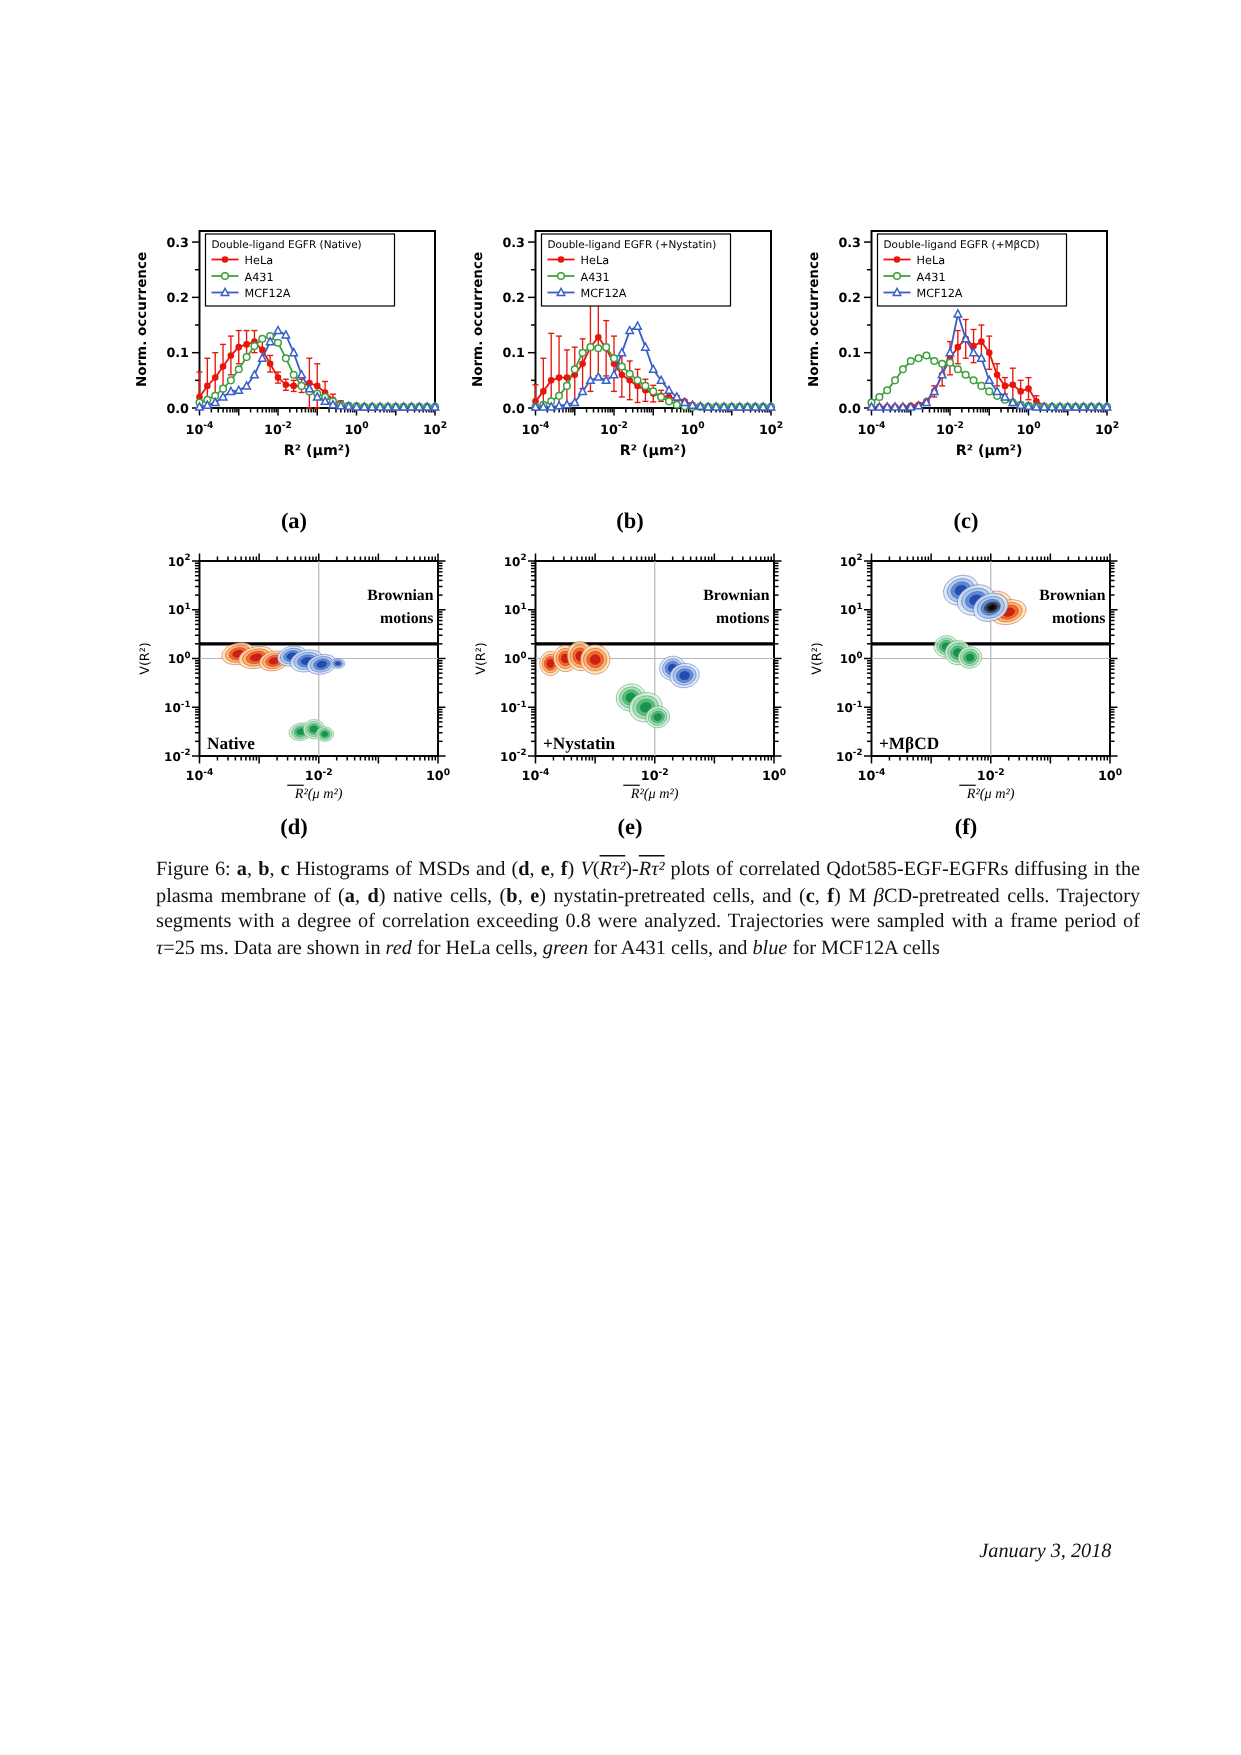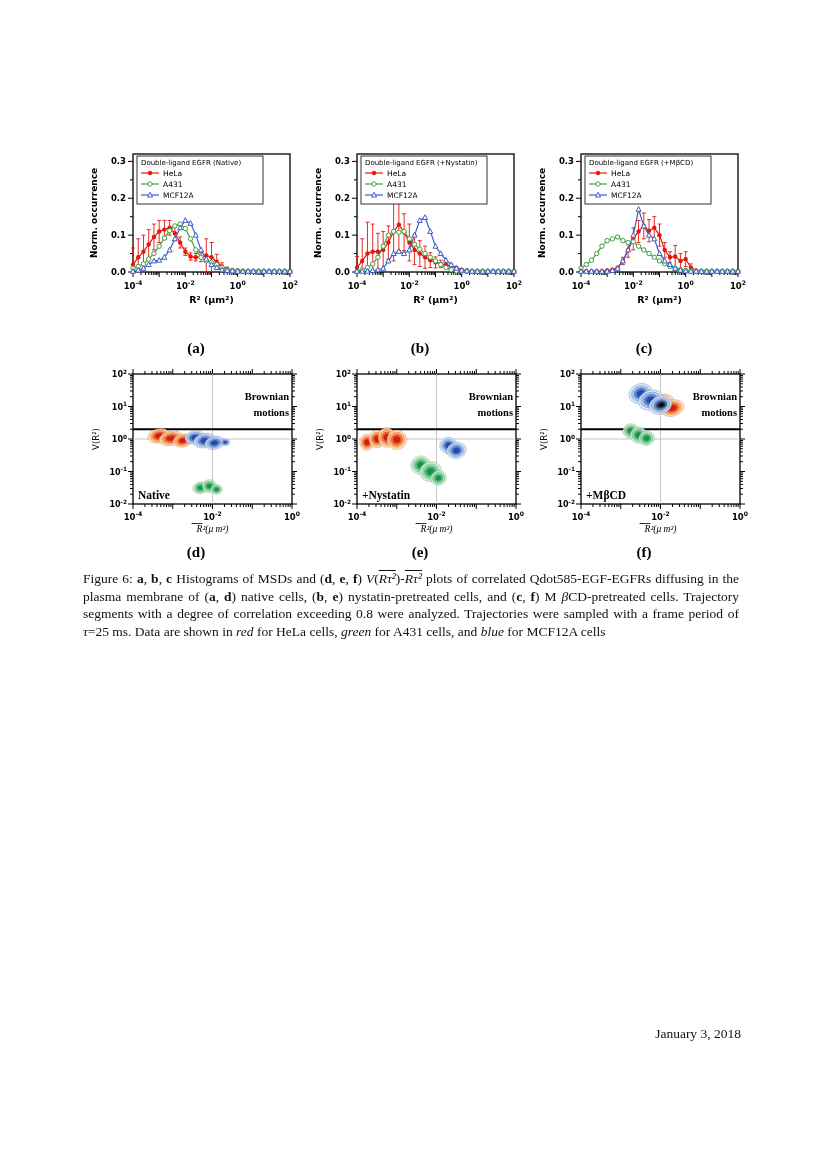--- a/index.html
+++ b/index.html
@@ -5,28 +5,28 @@
   html,body{margin:0;padding:0;background:#fff;}
   .page{position:relative;width:827px;height:1170px;background:#ffffff;overflow:hidden;
         font-family:"DejaVu Sans",sans-serif;}
   .figure{position:absolute;left:88px;top:142px;width:662px;}
   .fig-row{display:flex;gap:8px;}
   .fig-row.bottom{margin-top:6px;}
   .panel{width:216px;display:flex;flex-direction:column;align-items:center;}
   .chart{width:216px;}
   .panel-letter{font-family:"Liberation Serif",serif;font-weight:bold;font-size:15px;
                 height:22px;line-height:20px;text-align:center;color:#000;}
-  .caption{position:absolute;left:83px;top:570px;width:656px;margin:0;
+  .caption{position:absolute;left:104px;top:570px;width:656px;margin:0;
            font-family:"Liberation Serif",serif;font-size:13.5px;line-height:1.3;
            text-align:justify;color:#111;}
   .cap-b{font-weight:bold;}
   .cap-i{font-style:italic;}
   .cap-ov{font-style:italic;text-decoration:overline;}
   .date{position:absolute;top:1026px;right:86px;font-family:"Liberation Serif",serif;
-        font-size:13.5px;color:#111;}
+        font-style:italic;font-size:13.5px;color:#111;}
   svg text{font-family:"DejaVu Sans",sans-serif;}
   svg .serif{font-family:"Liberation Serif",serif;}
 </style>
 </head>
 <body>
 
 <div class="page">
 
   <div class="figure">
     <div class="fig-row top">

